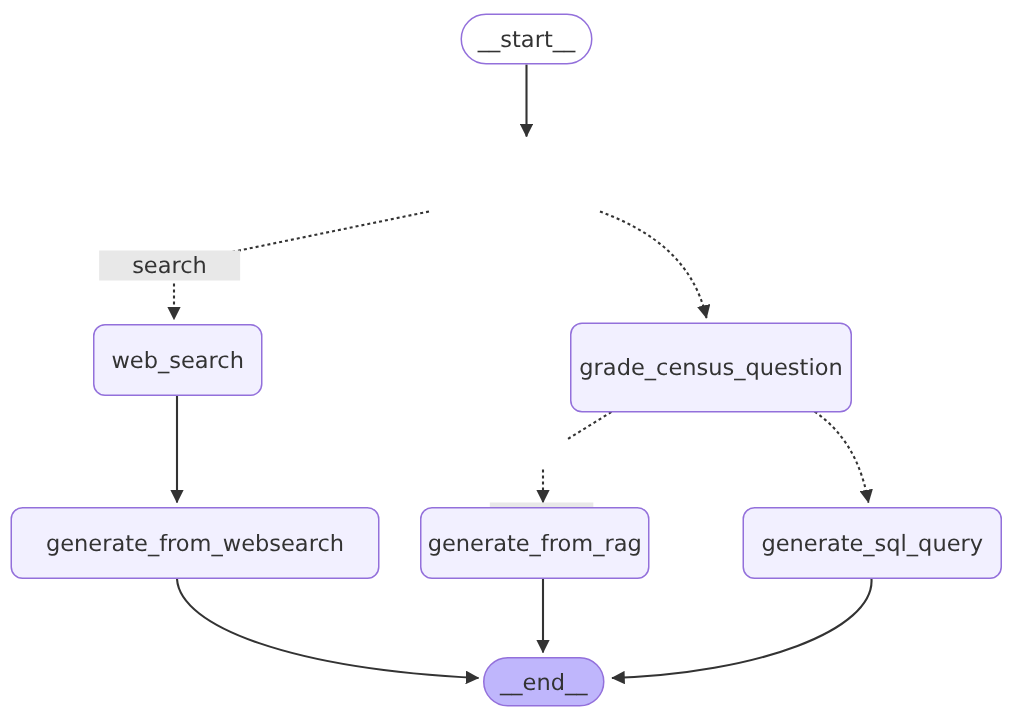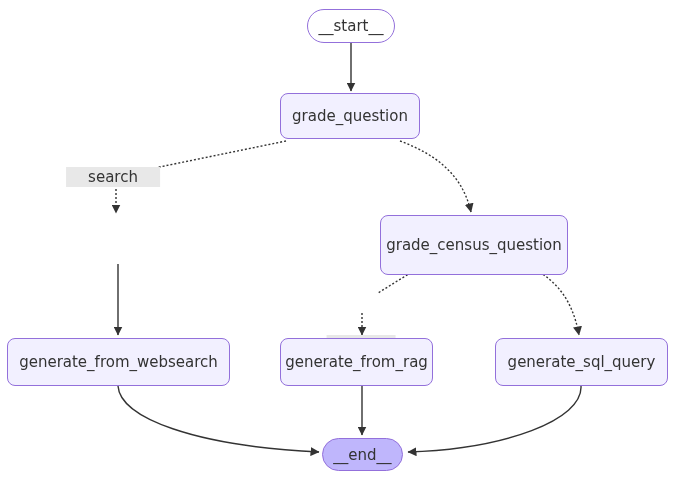--- a/index.html
+++ b/index.html
@@ -32,21 +32,21 @@
     display:flex;align-items:center;justify-content:center;
     color:var(--text);font-size:15px;line-height:1.2;
     white-space:nowrap;
     text-align:right;
   }
   .pill{border-radius:17px;}
   #node-start{left:307px;top:9px;width:88px;height:34px;background:var(--start-fill);}
   #node-grade-question{left:280px;top:93px;width:140px;height:46px;}
   #node-web-search{left:62px;top:216px;width:113px;height:48px;}
   #node-grade-census-question{left:380px;top:215px;width:188px;height:60px;}
-  #node-generate-from-websearch{left:7px;top:338px;width:223px;height:48px;}
+  #node-generate-from-websearch{left:7px;top:338px;width:246px;height:48px;}
   #node-generate-from-rag{left:280px;top:338px;width:153px;height:48px;}
   #node-generate-sql-query{left:495px;top:338px;width:173px;height:48px;}
   #node-end{left:322px;top:438px;width:81px;height:33px;background:var(--end-fill);}
   .edge-label{
     position:absolute;transform:translate(-50%,-50%);
     background:var(--edge-label-bg);color:var(--text);
     font-size:15px;padding:1px 22px;white-space:nowrap;
   }
   #edge-label-search{left:113px;top:177px;}
   #edge-label-rag{left:361px;top:302px;margin-top:43px;}
@@ -72,28 +72,28 @@
     <path class="edge dotted" d="M518,262 C552,274 572,296 579,335" marker-end="url(#arrowhead)"></path>
     <path class="edge" d="M118,386 C120,418 195,446 319,452" marker-end="url(#arrowhead)"></path>
     <path class="edge" d="M362,386 L362,435" marker-end="url(#arrowhead)"></path>
     <path class="edge" d="M581,386 C583,420 505,449 408,452" marker-end="url(#arrowhead)"></path>
   </svg>
 
   <div class="node pill" id="node-start">
     <span>__start__</span>
   </div>
 
-  <div class="node" id="node-grade-question">
-    <span>grade_question</span>
-  </div>
 
   <div class="edge-label" id="edge-label-search">
     <span>search</span>
   </div>
 
+  <div class="node" id="node-web-search">
+    <span>web_search</span>
+  </div>
 
   <div class="node" id="node-grade-census-question">
     <span>grade_census_question</span>
   </div>
 
   <div class="edge-label" id="edge-label-rag">
     <span>rag</span>
   </div>
 
   <div class="node" id="node-generate-from-websearch">

